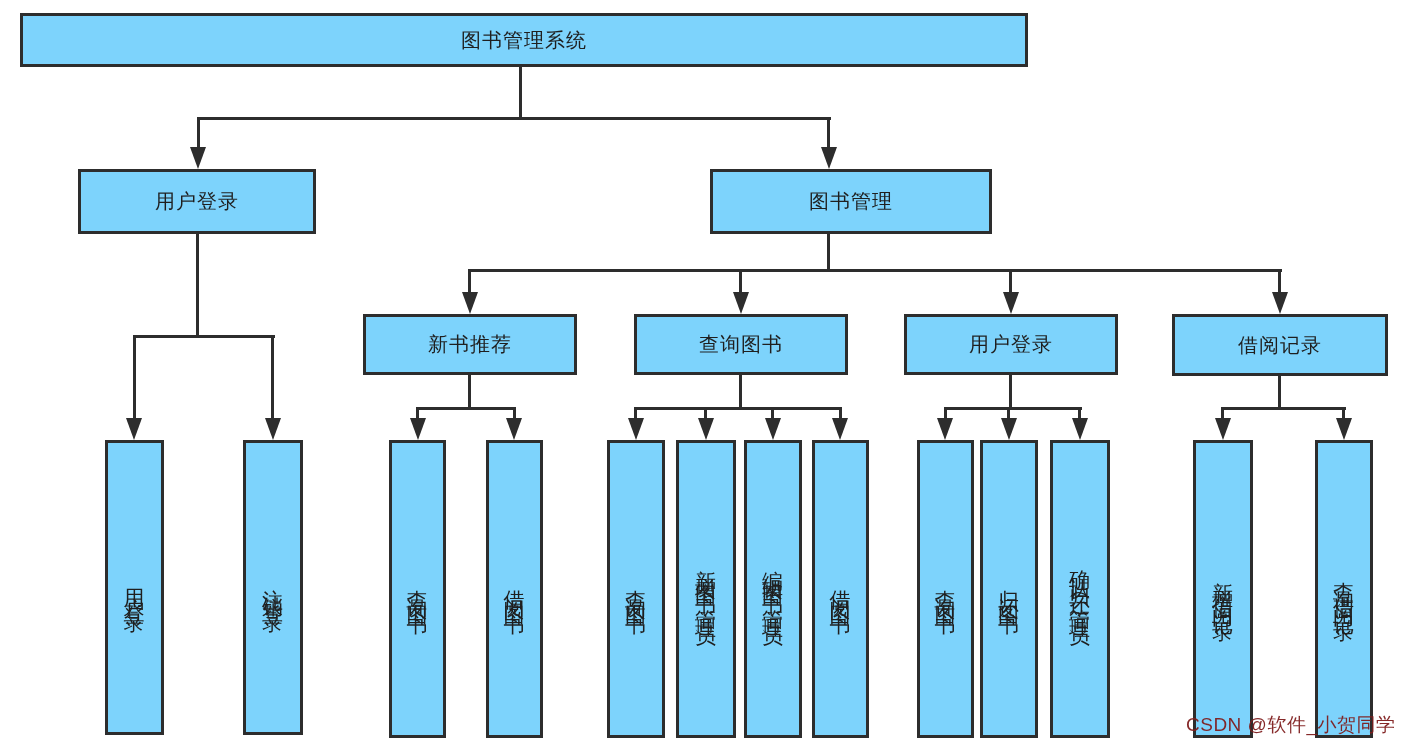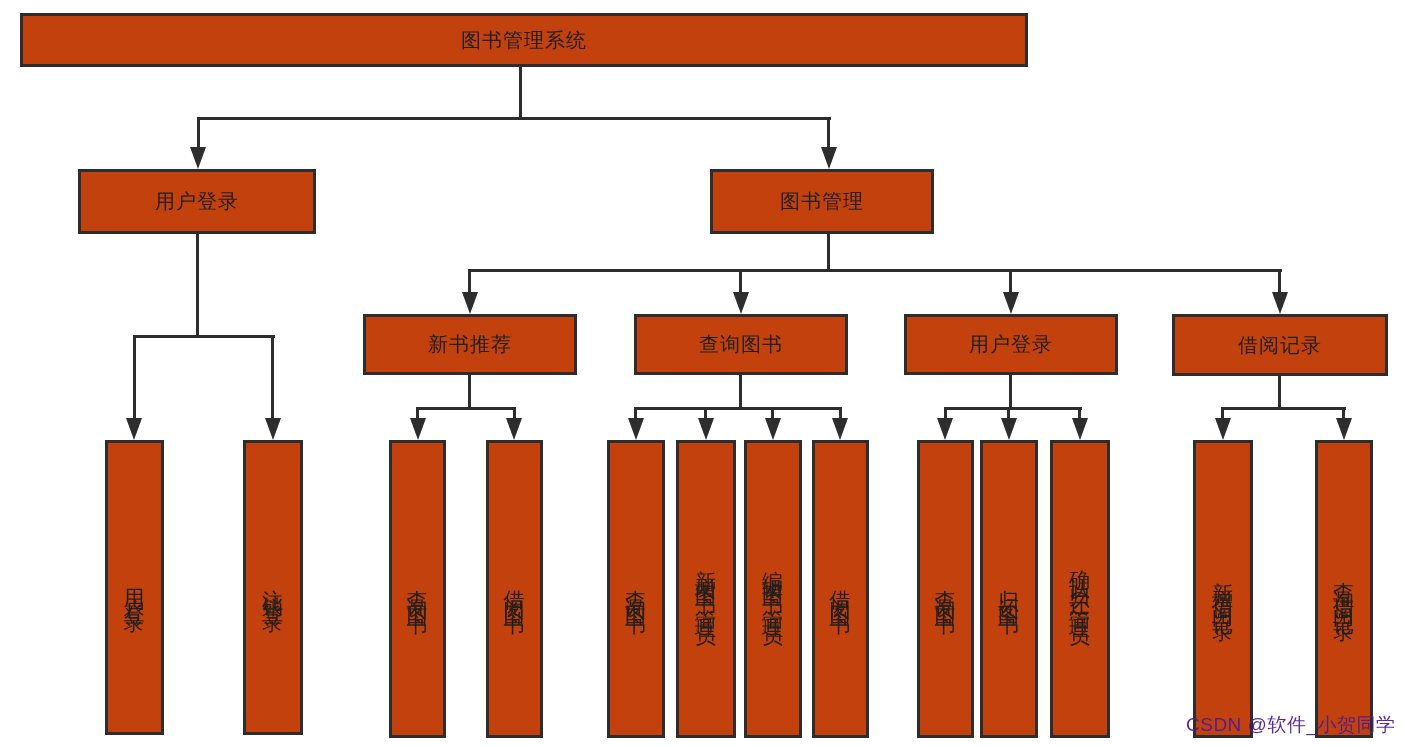--- a/index.html
+++ b/index.html
@@ -1,38 +1,38 @@
 <!DOCTYPE html>
 <html><head>
 <meta charset="utf-8">
 <style>
   html,body{margin:0;padding:0;background:#ffffff;}
   .canvas{
     position:relative;width:1405px;height:747px;background:#ffffff;
     font-family:"Liberation Sans","DejaVu Sans",sans-serif;overflow:hidden;
   }
   .box{
-    position:absolute;border:3px solid #2d2d2d;background:#c2410c;
+    position:absolute;border:3px solid #2d2d2d;background:#7dd3fc;
     box-sizing:border-box;display:flex;align-items:center;justify-content:center;
     color:#1f1f1f;
   }
   .hlabel{font-size:20px;letter-spacing:1px;white-space:nowrap;}
   .vlabel{
     writing-mode:vertical-rl;text-orientation:mixed;
     font-size:21px;letter-spacing:8px;line-height:1;white-space:nowrap;
   }
   .vline{position:absolute;width:3px;background:#2d2d2d;}
   .hline{position:absolute;height:3px;background:#2d2d2d;}
   .arrow{
     position:absolute;width:0;height:0;
     border-left:8px solid transparent;border-right:8px solid transparent;
     border-top:22px solid #2d2d2d;
   }
   .watermark{
-    position:absolute;left:1186px;top:712px;font-size:19px;color:#4c1d95;
+    position:absolute;left:1186px;top:712px;font-size:19px;color:#7f1d1d;
     z-index:10;letter-spacing:0.5px;white-space:nowrap;opacity:0.95;
   }
 </style>
 </head>
 <body>
 
 <div class="canvas">
 
   <div class="box" style="left:20px;top:13px;width:1008px;height:54px;">
     <span class="hlabel">图书管理系统</span>
@@ -41,21 +41,21 @@
   <div class="vline" style="left:519px;top:67px;height:52px;"></div>
   <div class="hline" style="left:197px;top:117px;width:634px;"></div>
   <div class="vline" style="left:197px;top:117px;height:38px;"></div>
   <div class="arrow" style="left:190px;top:147px;"></div>
   <div class="vline" style="left:827px;top:117px;height:38px;"></div>
   <div class="arrow" style="left:821px;top:147px;"></div>
 
   <div class="box" style="left:78px;top:169px;width:238px;height:65px;">
     <span class="hlabel">用户登录</span>
   </div>
-  <div class="box" style="left:710px;top:169px;width:224px;height:65px;">
+  <div class="box" style="left:710px;top:169px;width:282px;height:65px;">
     <span class="hlabel">图书管理</span>
   </div>
 
   <div class="vline" style="left:196px;top:234px;height:104px;"></div>
   <div class="hline" style="left:133px;top:335px;width:142px;"></div>
   <div class="vline" style="left:133px;top:335px;height:93px;"></div>
   <div class="arrow" style="left:126px;top:418px;"></div>
   <div class="vline" style="left:271px;top:335px;height:93px;"></div>
   <div class="arrow" style="left:265px;top:418px;"></div>
 

